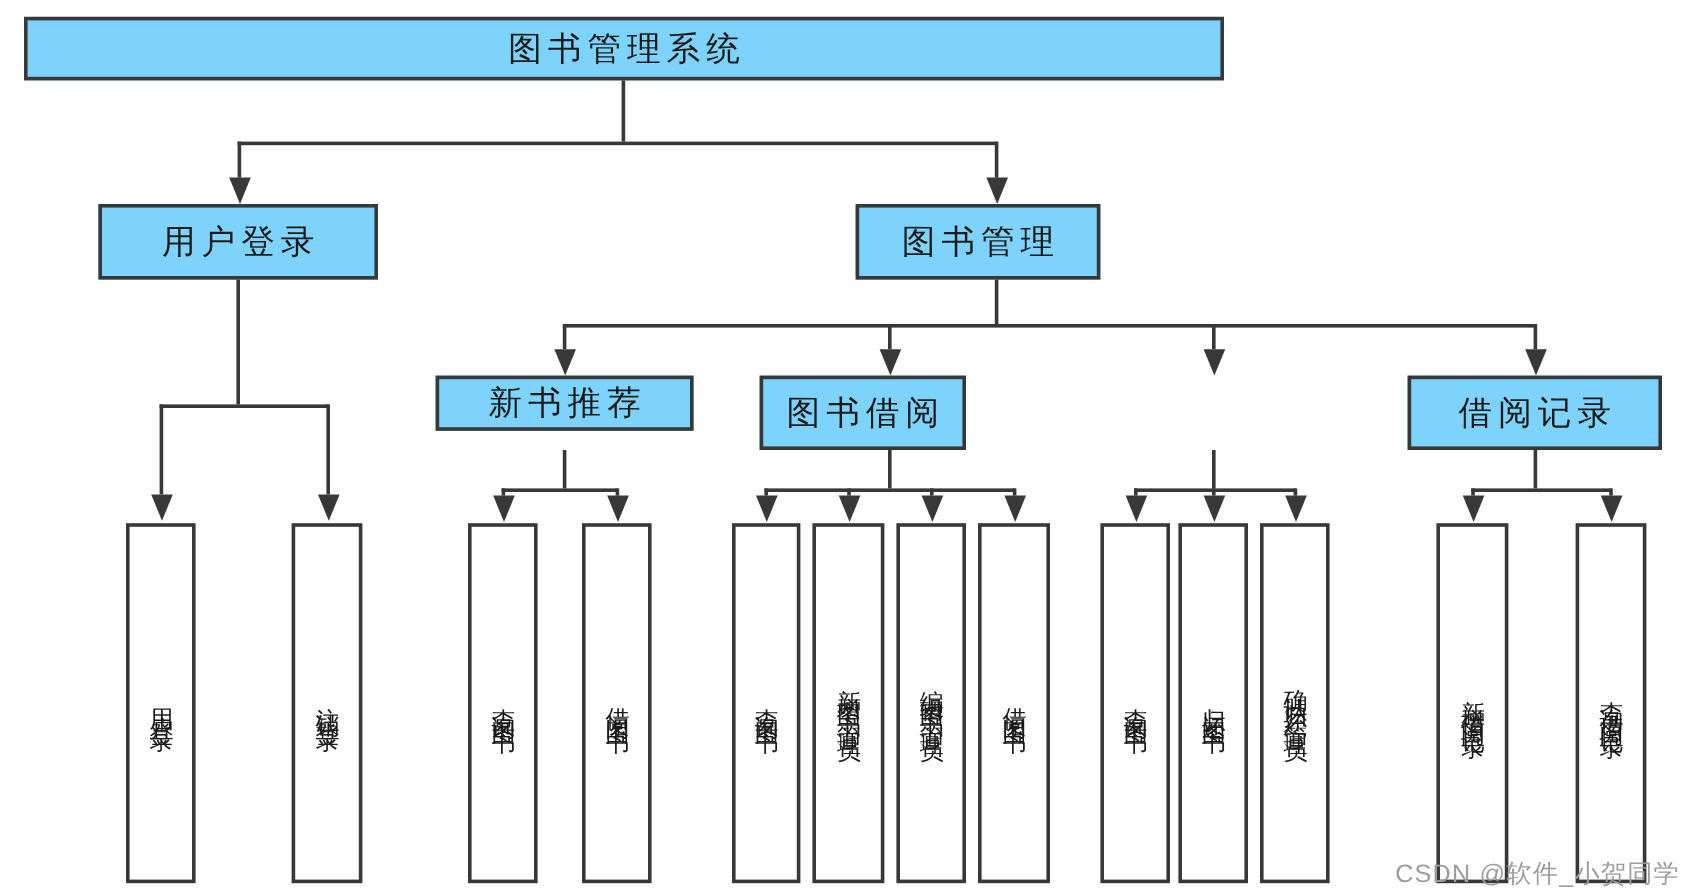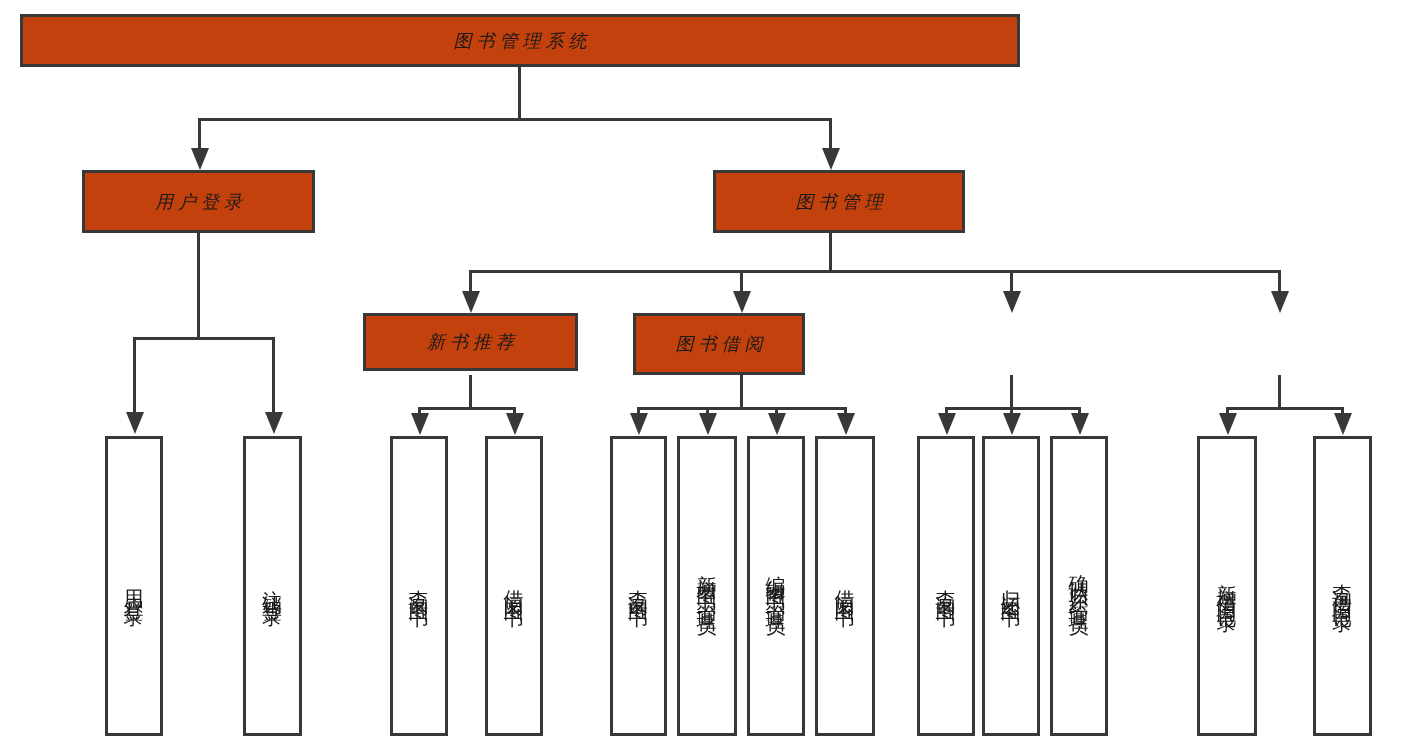--- a/index.html
+++ b/index.html
@@ -10,25 +10,24 @@
   }
   *{margin:0;padding:0;box-sizing:border-box;}
   html,body{width:1405px;height:747px;background:var(--bg);overflow:hidden;}
   body{font-family:"Liberation Sans", sans-serif;color:var(--text);}
   .canvas{position:relative;width:1405px;height:747px;background:var(--bg);}
 
   
   .hbox{
     position:absolute;
     border:3px solid var(--line);
-    background:#c2410c;
+    background:#7dd3fc;
     display:flex;align-items:center;justify-content:center;
-    font-size:18px;letter-spacing:5px;text-indent:5px;
+    font-size:28px;letter-spacing:5px;text-indent:5px;
     white-space:nowrap;
-    font-style:italic;
   }
   .vbox{
     position:absolute;
     border:3px solid var(--line);
     background:#fff;
     writing-mode:vertical-rl;
     display:flex;align-items:center;justify-content:center;
     font-size:20px;letter-spacing:6px;
     line-height:1;
   }
@@ -57,36 +56,37 @@
 <div class="canvas">
 
   <div class="hbox" style="left:20px;top:14px;width:1000px;height:53px;">图书管理系统</div>
 
   <div class="vline" style="left:518px;top:67px;height:51px;"></div>
   <div class="hline" style="left:198px;top:118px;width:633px;"></div>
   <div class="arrow" style="left:198px;top:118px;height:30px;"></div>
   <div class="arrow" style="left:829px;top:118px;height:30px;"></div>
 
   <div class="hbox" style="left:82px;top:170px;width:233px;height:63px;">用户登录</div>
-  <div class="hbox" style="left:713px;top:170px;width:252px;height:63px;">图书管理</div>
+  <div class="hbox" style="left:713px;top:170px;width:204px;height:63px;">图书管理</div>
 
   <div class="vline" style="left:197px;top:233px;height:104px;"></div>
   <div class="hline" style="left:133px;top:337px;width:141px;"></div>
   <div class="arrow" style="left:133px;top:337px;height:75px;"></div>
   <div class="arrow" style="left:272px;top:337px;height:75px;"></div>
 
   <div class="vline" style="left:829px;top:233px;height:37px;"></div>
   <div class="hline" style="left:469px;top:270px;width:811px;"></div>
   <div class="arrow" style="left:469px;top:270px;height:21px;"></div>
   <div class="arrow" style="left:740px;top:270px;height:21px;"></div>
   <div class="arrow" style="left:1010px;top:270px;height:21px;"></div>
   <div class="arrow" style="left:1278px;top:270px;height:21px;"></div>
 
-  <div class="hbox" style="left:363px;top:313px;width:215px;height:58px;">新书推荐</div>
+  <div class="hbox" style="left:363px;top:313px;width:215px;height:46px;">新书推荐</div>
   <div class="hbox" style="left:633px;top:313px;width:172px;height:62px;">图书借阅</div>
+  <div class="hbox" style="left:1173px;top:313px;width:212px;height:62px;">借阅记录</div>
 
   <div class="vline" style="left:469px;top:375px;height:32px;"></div>
   <div class="hline" style="left:418px;top:407px;width:97px;"></div>
   <div class="arrow" style="left:418px;top:407px;height:6px;"></div>
   <div class="arrow" style="left:513px;top:407px;height:6px;"></div>
 
   <div class="vline" style="left:740px;top:375px;height:32px;"></div>
   <div class="hline" style="left:637px;top:407px;width:209px;"></div>
   <div class="arrow" style="left:637px;top:407px;height:6px;"></div>
   <div class="arrow" style="left:706px;top:407px;height:6px;"></div>
@@ -115,14 +115,15 @@
   <div class="vbox" style="left:747px;top:436px;width:58px;height:300px;">编辑图书（管理员）</div>
   <div class="vbox" style="left:815px;top:436px;width:60px;height:300px;">借阅图书</div>
 
   <div class="vbox" style="left:917px;top:436px;width:58px;height:300px;">查询图书</div>
   <div class="vbox" style="left:982px;top:436px;width:58px;height:300px;">归还图书</div>
   <div class="vbox" style="left:1050px;top:436px;width:58px;height:300px;">确认归还（管理员）</div>
 
   <div class="vbox" style="left:1197px;top:436px;width:60px;height:300px;">新增借阅记录</div>
   <div class="vbox" style="left:1313px;top:436px;width:59px;height:300px;">查询借阅记录</div>
 
+  <div class="watermark">CSDN @软件_小贺同学</div>
 
 </div>
 
 </body></html>

